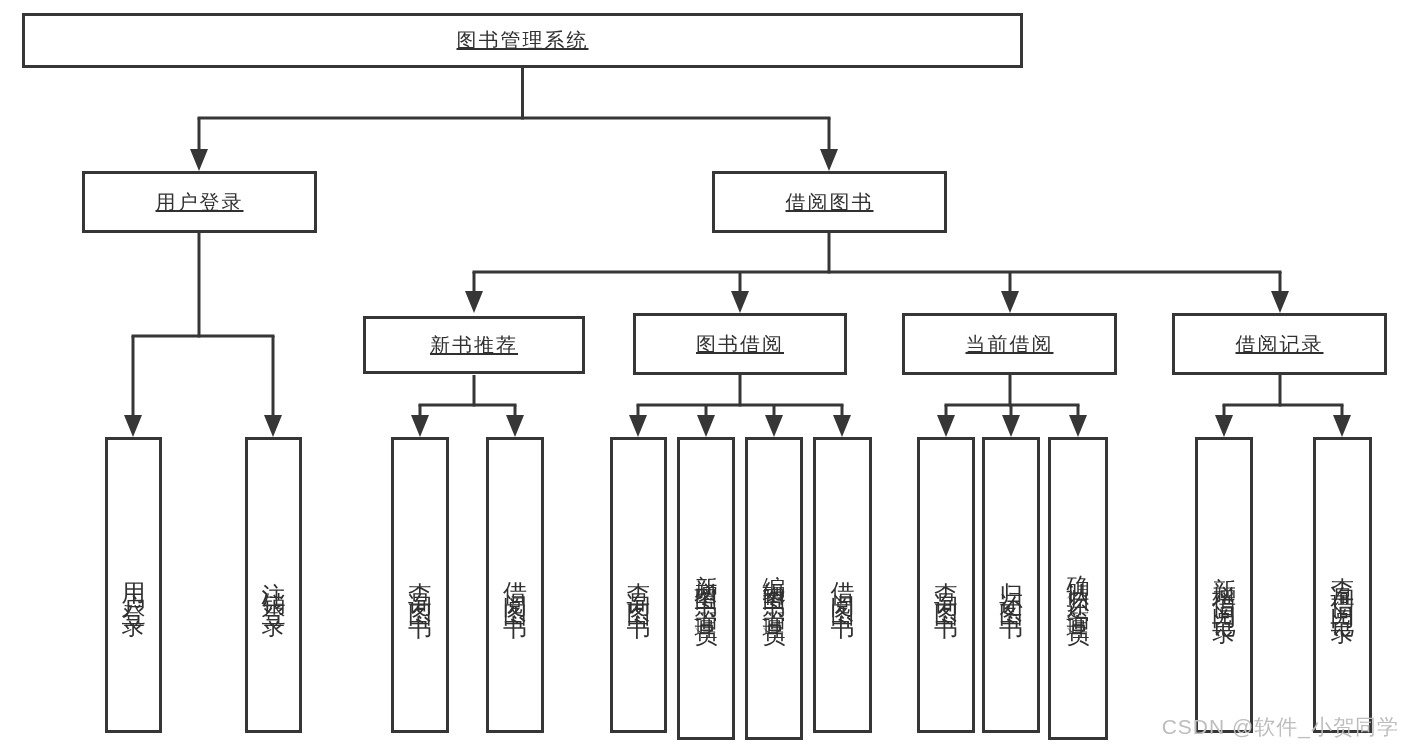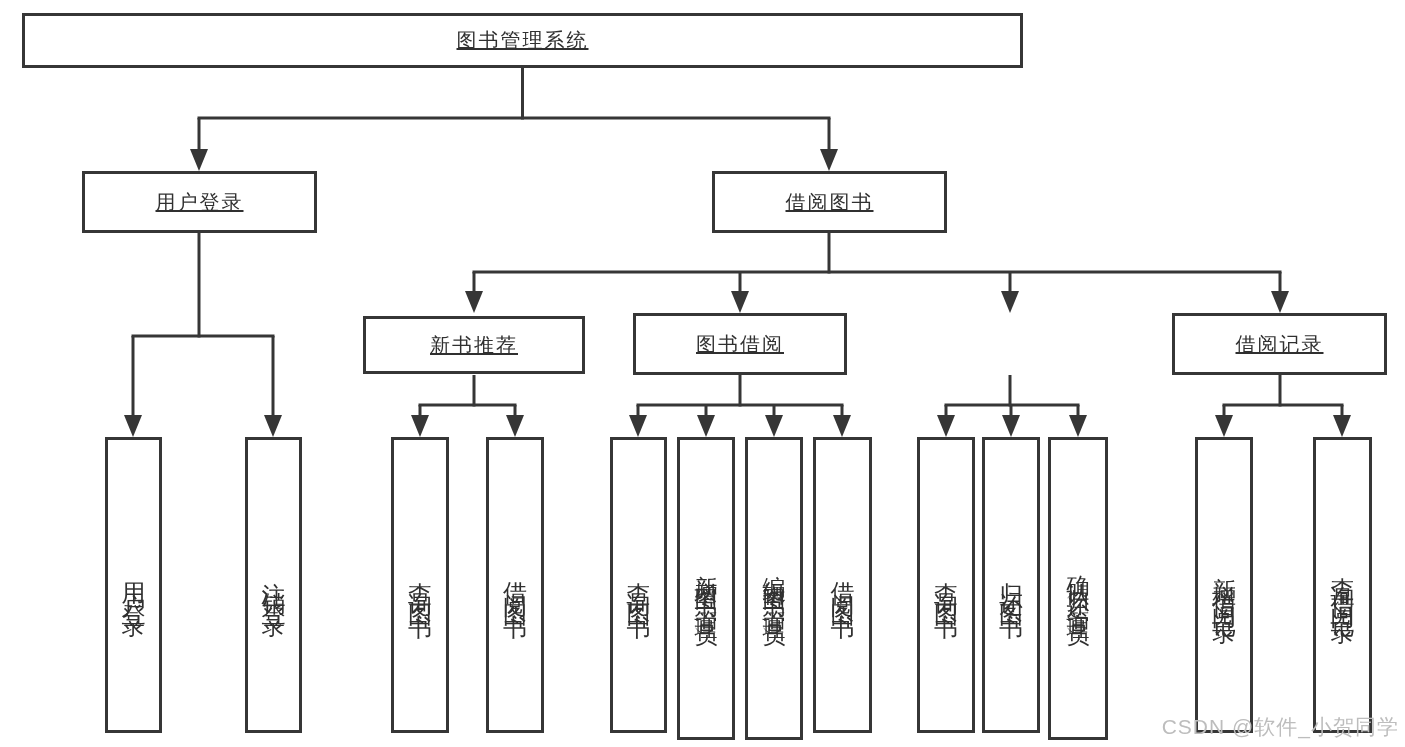--- a/index.html
+++ b/index.html
@@ -147,20 +147,23 @@
   <div class="node h-box" style="left:712px; top:171px; width:235px; height:62px;">
     <span>借阅图书</span>
   </div>
 
   <div class="node h-box" style="left:363px; top:316px; width:222px; height:58px;">
     <span>新书推荐</span>
   </div>
   <div class="node h-box" style="left:633px; top:313px; width:214px; height:62px;justify-content:center;">
     <span>图书借阅</span>
   </div>
+  <div class="node h-box" style="left:902px; top:313px; width:215px; height:62px;">
+    <span>当前借阅</span>
+  </div>
   <div class="node h-box" style="left:1172px; top:313px; width:215px; height:62px;">
     <span>借阅记录</span>
   </div>
 
   <div class="node v-box" style="left:105px; top:437px; width:57px; height:296px;">
     <span>用户登录</span>
   </div>
   <div class="node v-box" style="left:245px; top:437px; width:57px; height:296px;">
     <span>注销登录</span>
   </div>

